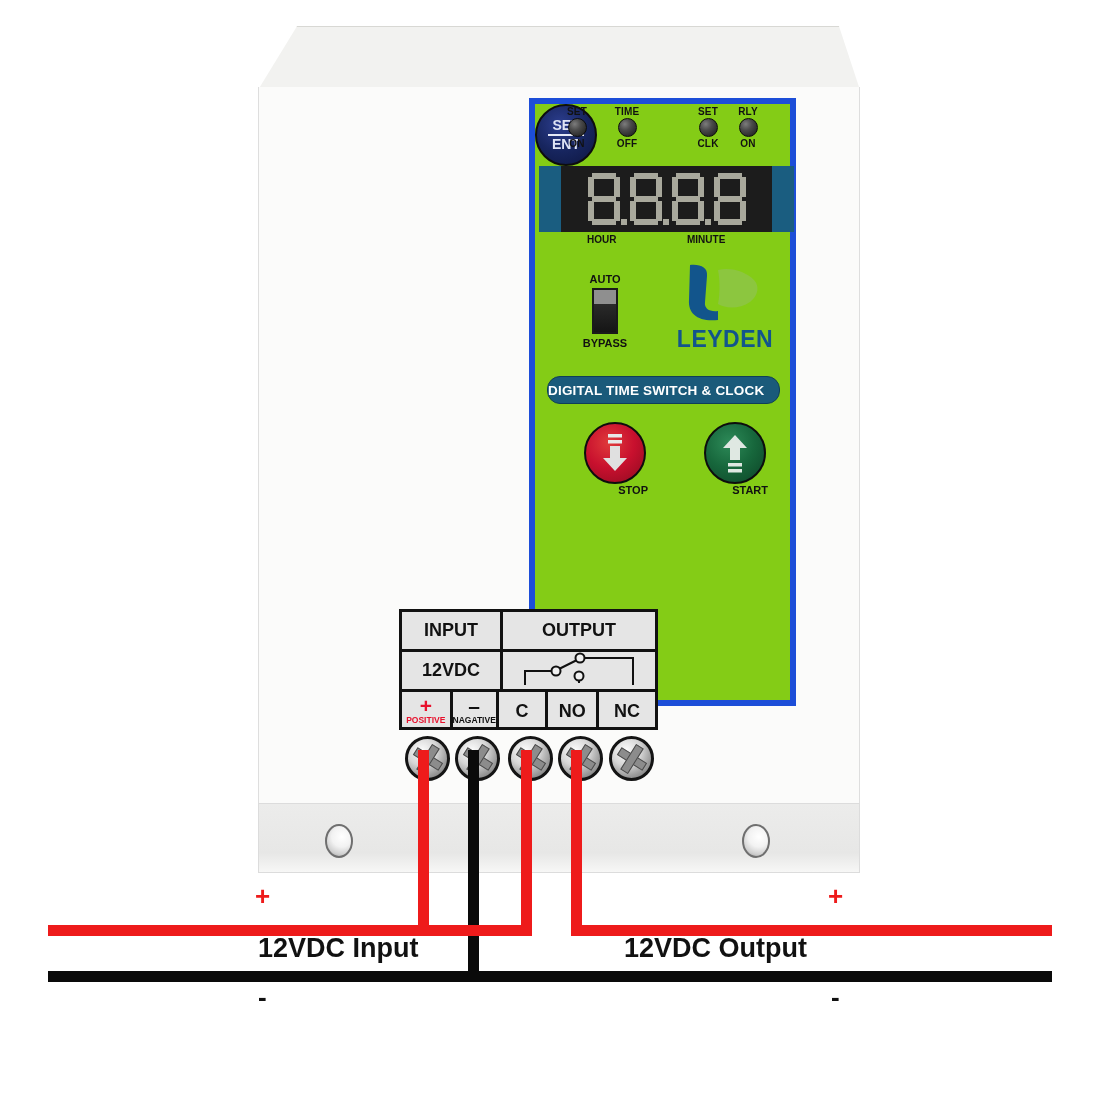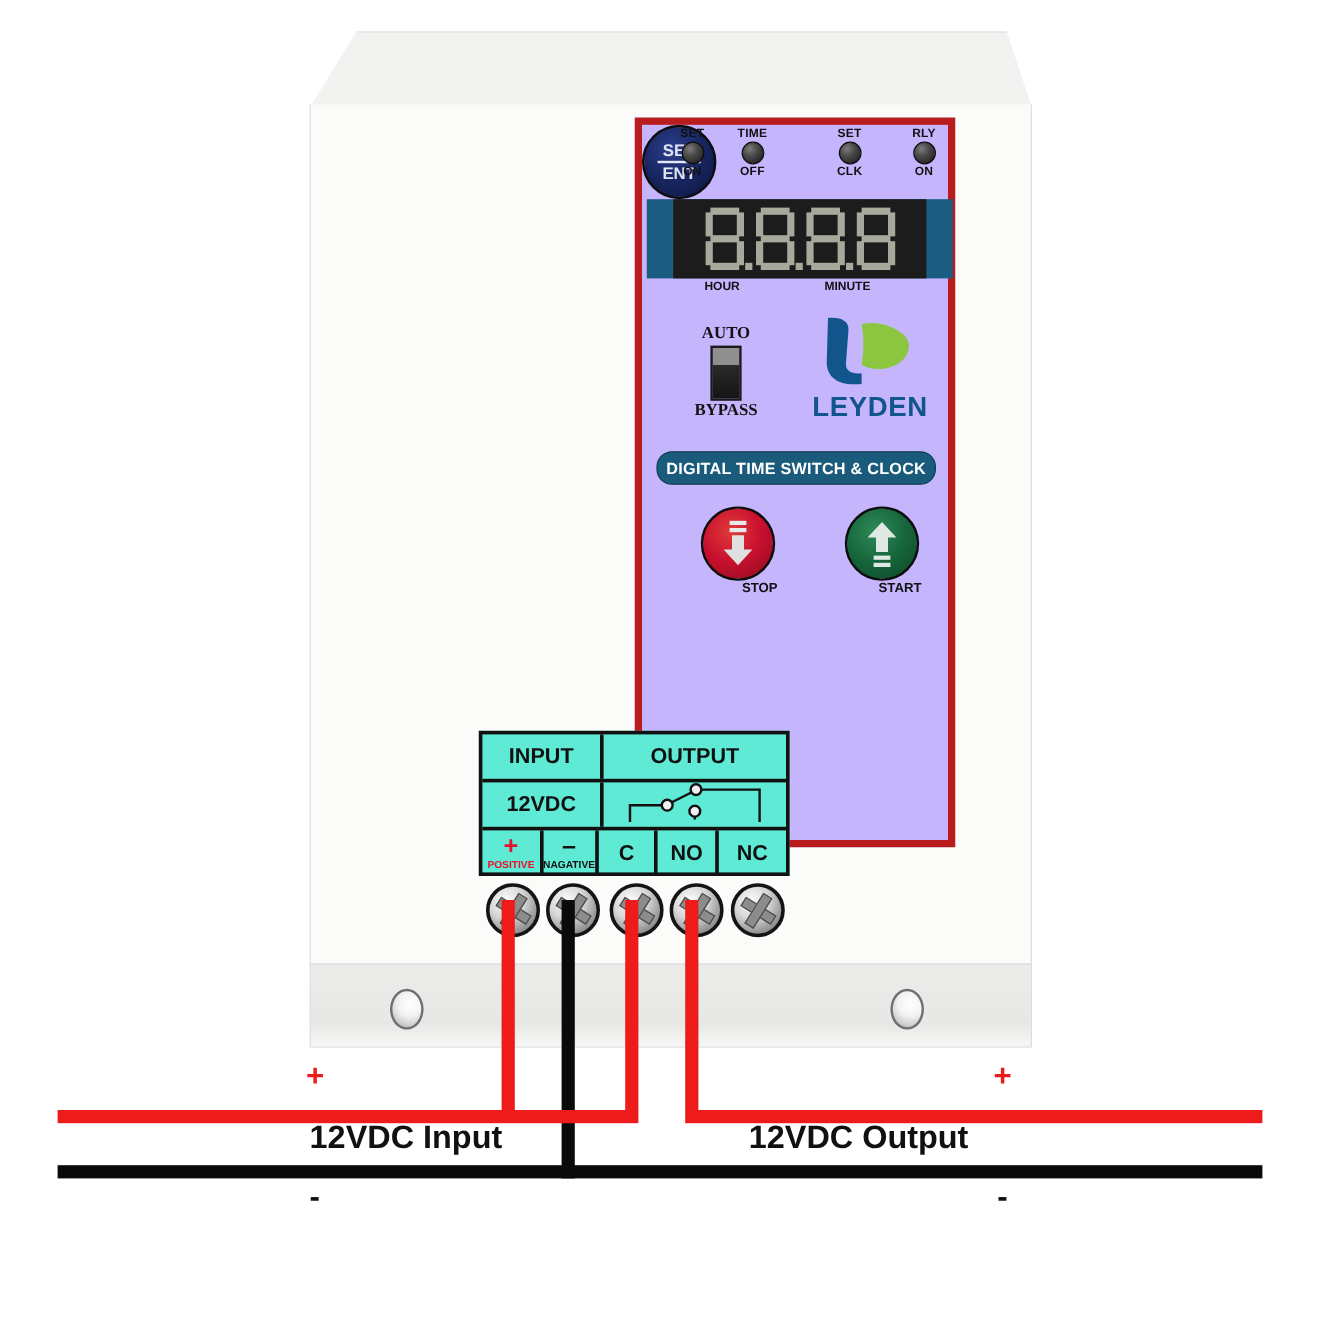--- a/index.html
+++ b/index.html
@@ -16,80 +16,80 @@
       background:linear-gradient(180deg,#ececeb 0%,#e7e7e6 72%,#f7f7f6 100%);
       border:1px solid #dcdcdc;}
   .mount-hole{position:absolute;width:24px;height:30px;border-radius:50%;
       background:radial-gradient(circle at 62% 36%,#ffffff 0%,#f2f2f2 42%,#cfcfcf 72%,#8e8e8e 100%);
       border:2.5px solid #6f6f6f;}
   .mh-l{left:325px;top:824px;}
   .mh-r{left:742px;top:824px;}
 
   
   .panel{position:absolute;left:529px;top:98px;width:267px;height:608px;
-      background:#c4b5fd;border:6px solid #b91c1c;box-sizing:border-box;}
+      background:#84cc16;border:6px solid #1d4ed8;box-sizing:border-box;}
 
   
   .led-row{position:absolute;left:0;top:2px;width:100%;height:58px;}
   .led{position:absolute;width:50px;text-align:center;}
   .led .cap,.led .btm{font-size:10px;font-weight:bold;color:#111;letter-spacing:.2px;
       line-height:11px;}
   .led .dot{width:17px;height:17px;border-radius:50%;margin:1px auto 1px;
       background:radial-gradient(circle at 34% 30%,#7c7c7c 0%,#4a4a4a 38%,#171717 100%);
       border:1px solid #0c0c0c;}
-  .led1{left:17px;} .led2{left:67px;} .led3{left:148px;} .led4{left:210px;}
+  .led1{left:17px;} .led2{left:67px;} .led3{left:148px;} .led4{left:188px;}
 
   
   .disp{position:absolute;left:4px;top:62px;width:255px;height:66px;background:#1a5d80;}
   .disp-in{position:absolute;left:22px;top:0;width:211px;height:66px;background:#1c1c1c;}
   .digits{position:absolute;left:0;top:0;width:100%;height:100%;
       display:flex;align-items:center;justify-content:center;gap:4px;}
   .dg{position:relative;width:38px;height:52px;}
   .sg{position:absolute;background:#a8a89c;}
   .sg.h{height:6px;left:7px;width:24px;}
   .sg.v{width:6px;height:20px;}
   .sA{top:0;} .sG{top:23px;} .sD{top:46px;}
   .sF{left:3px;top:4px;} .sB{left:29px;top:4px;}
   .sE{left:3px;top:28px;} .sC{left:29px;top:28px;}
   .pt{position:absolute;width:6px;height:6px;background:#a8a89c;left:36px;top:46px;}
   .hm-row{position:absolute;left:0;top:130px;width:100%;height:18px;}
   .hm{position:absolute;font-size:10px;font-weight:bold;color:#111;}
   .hm-h{left:52px;} .hm-m{left:152px;}
 
   
   .tog{position:absolute;left:34px;top:168px;width:72px;text-align:center;}
-  .tog .lab{font-size:14px;font-weight:bold;color:#111;line-height:14px;font-family:Liberation Serif, serif;}
+  .tog .lab{font-size:11px;font-weight:bold;color:#111;line-height:14px;}
   .tog .sw{width:22px;height:42px;margin:2px auto;border:2px solid #1a1a1a;
       background:linear-gradient(180deg,#8f8f8f 0%,#8f8f8f 33%,#2a2a2a 33%,#151515 100%);}
   .logo{position:absolute;left:130px;top:158px;width:120px;text-align:center;}
   .logo svg{display:block;margin:0 auto;}
   .logo .word{font-size:23px;font-weight:bold;color:#12558c;letter-spacing:.5px;
       margin-top:2px;}
 
   .banner{position:absolute;left:12px;top:272px;width:231px;height:26px;
       background:#1a5a7a;border-radius:13px;border:1px solid #0f3f57;
-      display:flex;align-items:center;justify-content:center;}
+      display:flex;align-items:center;justify-content:flex-start;}
   .banner span{color:#fff;font-size:13.5px;font-weight:bold;letter-spacing:.2px;}
 
   
   .btn{position:absolute;width:58px;height:58px;border-radius:50%;border:2px solid #0d0d0d;}
   .btn-stop{left:49px;top:318px;background:radial-gradient(circle at 40% 32%,#e03a3a 0%,#c8102e 48%,#8d0b20 100%);}
   .btn-start{left:169px;top:318px;background:radial-gradient(circle at 40% 32%,#2d8a58 0%,#17673c 48%,#0d4427 100%);}
   .btn-set{left:109px;top:382px;width:58px;height:58px;border-radius:50%;border:2px solid #0d0d0d;
       background:radial-gradient(circle at 40% 32%,#2c3e8f 0%,#17255e 52%,#0d1640 100%);
       display:flex;flex-direction:column;align-items:center;justify-content:center;}
   .btn-set .t1,.btn-set .t2{color:#dfe4f5;font-size:14px;font-weight:bold;line-height:15px;}
   .btn-set .sep{width:36px;height:2px;background:#e6eaf7;margin:1px 0;}
   .blab{position:absolute;font-size:11px;font-weight:bold;color:#111;text-align:right;width:70px;}
   .blab-stop{left:43px;top:380px;} .blab-start{left:163px;top:380px;}
   .arrow{position:absolute;left:50%;top:50%;transform:translate(-50%,-50%);}
 
   
   .tbl{position:absolute;left:399px;top:609px;width:259px;height:121px;
-      border:3px solid #111;background:#5eead4;box-sizing:border-box;}
+      border:3px solid #111;background:#e5e5e5;box-sizing:border-box;}
   .trow{position:absolute;left:0;width:100%;display:flex;box-sizing:border-box;}
   .r1{top:0;height:40px;} .r2{top:40px;height:40px;} .r3{top:80px;height:38px;}
   .cell{box-sizing:border-box;border-right:3px solid #111;display:flex;
       align-items:center;justify-content:center;position:relative;}
   .cell:last-child{border-right:none;}
   .r1,.r2{border-bottom:3px solid #111;}
   .c-input{width:101px;} .c-output{width:152px;}
   .c-12v{width:101px;} .c-relay{width:152px;}
   .c-pos{width:53px;flex-direction:column;} .c-neg{width:48px;flex-direction:column;}
   .c-c{width:52px;} .c-no{width:53px;} .c-nc{width:59px;}

